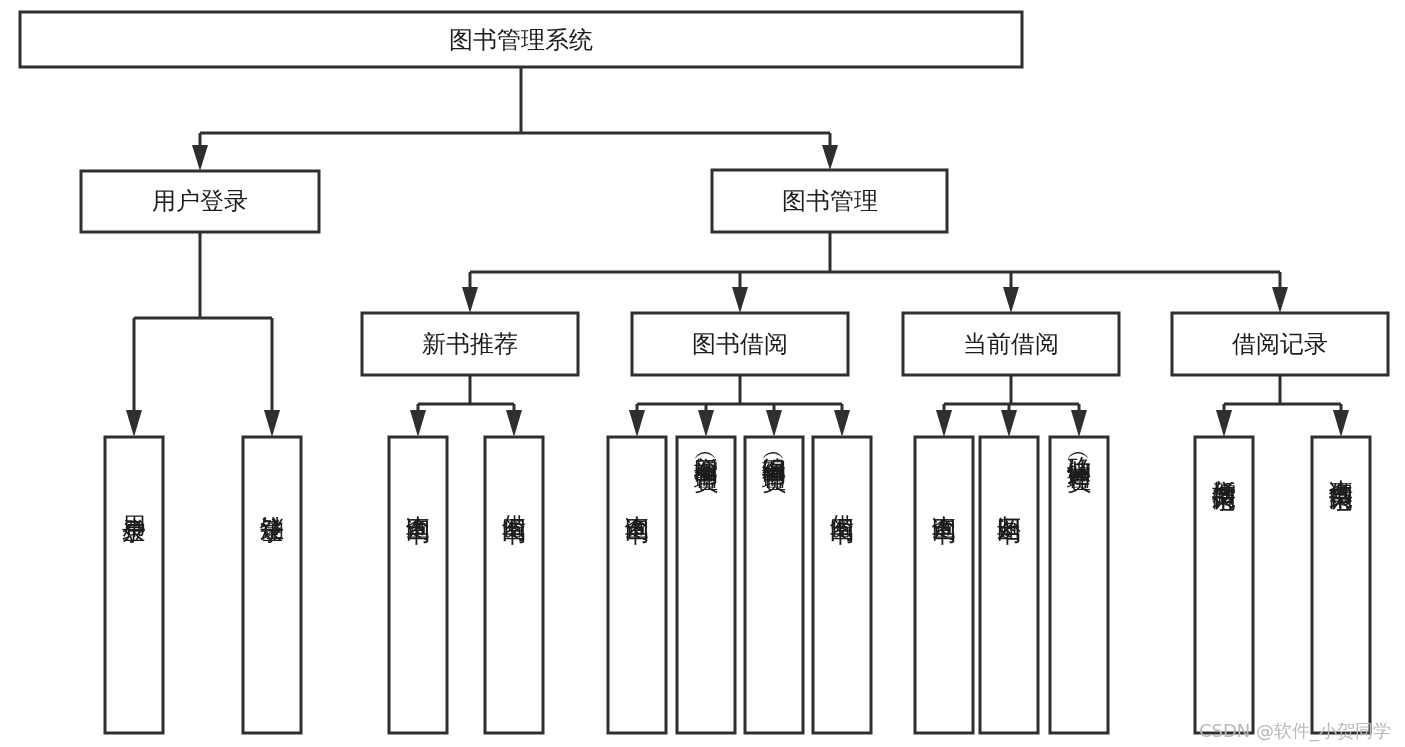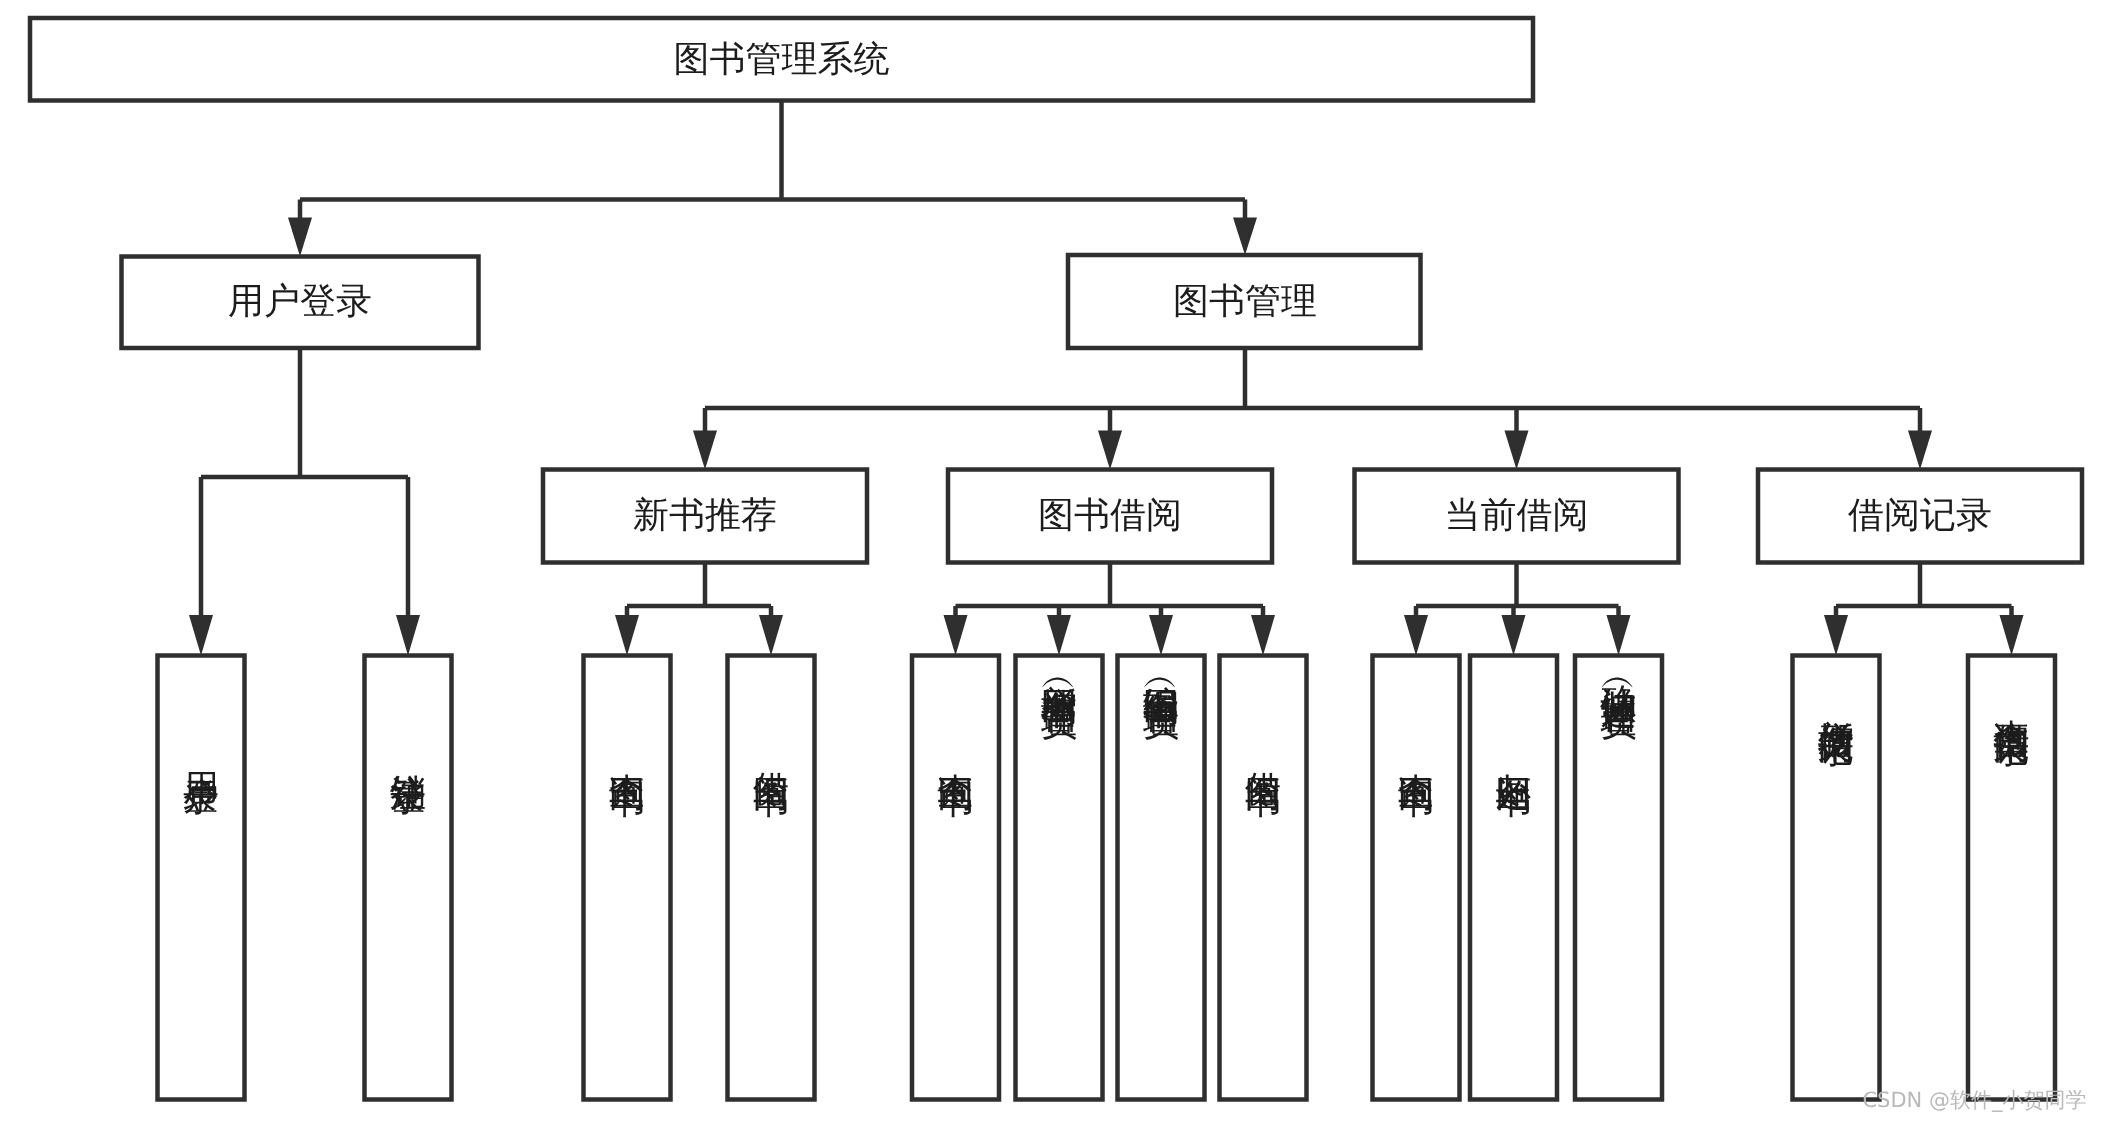--- a/index.html
+++ b/index.html
@@ -25,21 +25,21 @@
     font-size:24px;
     writing-mode:vertical-rl;
     text-orientation:upright;
     text-anchor:middle;
     letter-spacing:2px;
   }
   .watermark{
     position:absolute;
     right:14px;bottom:4px;
     font-family:"DejaVu Sans","Liberation Sans",sans-serif;
-    font-size:14px;
+    font-size:18px;
     color:#b9b9b9;
     white-space:nowrap;
     user-select:none;
     text-align:center;
   }
 </style>
 </head>
 <body>
 
 <svg id="diagram" viewBox="0 0 1405 747" xmlns="http://www.w3.org/2000/svg">

